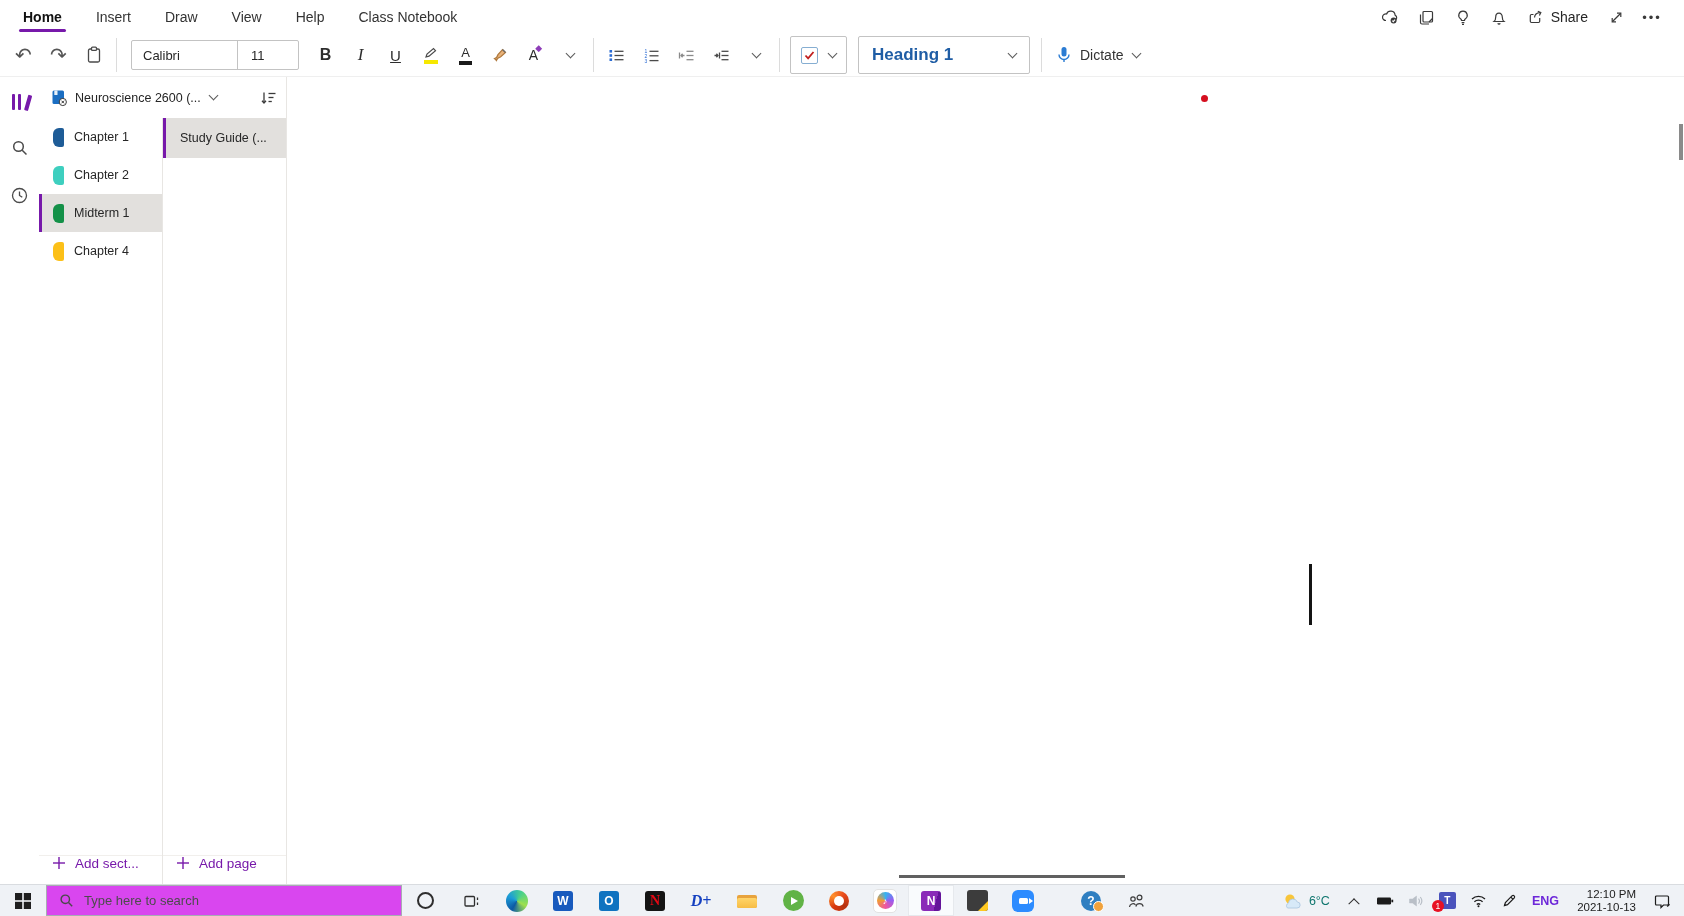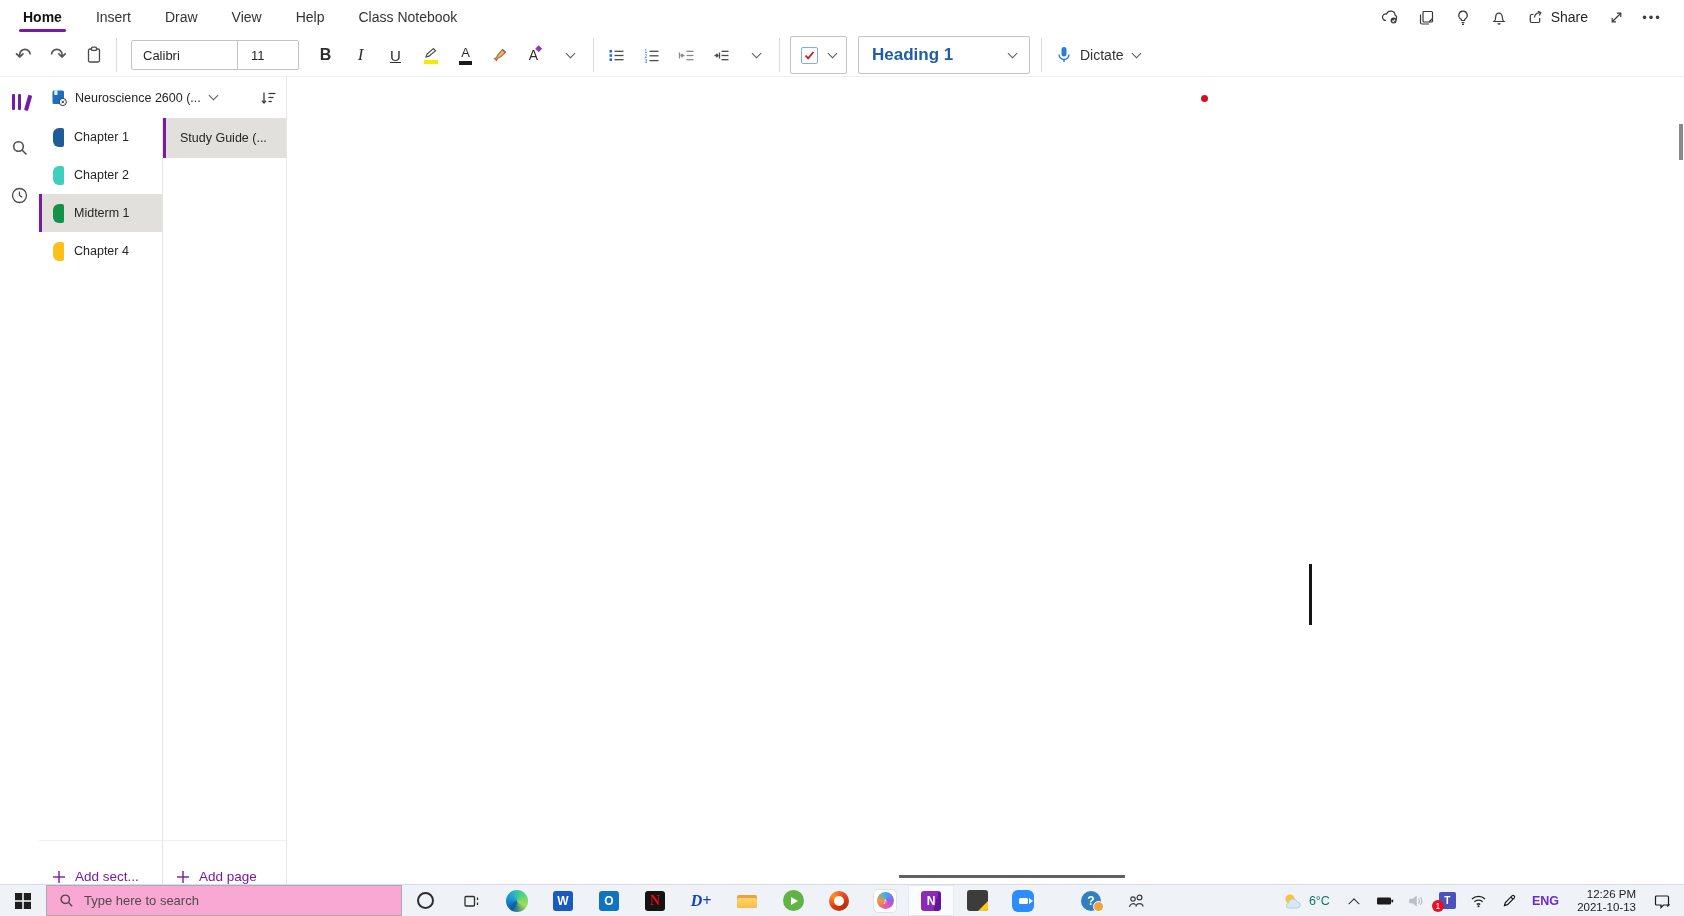--- a/index.html
+++ b/index.html
@@ -57,33 +57,33 @@
   .columns { flex:1; display:flex; min-height:0; }
   .sections-col { width:123px; display:flex; flex-direction:column; }
   .pages-col { width:124px; border-left:1px solid #e8e6e3; display:flex; flex-direction:column; }
   .sec-row { height:38px; flex:none; display:flex; align-items:center; gap:10px; padding-left:14px; font-size:12.5px; position:relative; }
   .sec-row.selected { background:#e2e0dd; }
   .sec-row.selected::before { content:""; position:absolute; left:0; top:0; bottom:0; width:3px; background:var(--accent); }
   .book { width:11px; height:19px; border-radius:6px 2px 2px 6px; flex:none; }
   .page-row { height:40px; flex:none; display:flex; align-items:center; padding-left:17px; font-size:12.5px; position:relative; }
   .page-row.selected { background:#e2e0dd; }
   .page-row.selected::before { content:""; position:absolute; left:0; top:0; bottom:0; width:3px; background:var(--accent); }
-  .add-btn { margin-top:auto; height:44px; flex:none; display:flex; align-items:flex-end; gap:9px; padding-left:13px; color:var(--accent); font-size:13.5px; border-top:1px solid #f1efec; }
+  .add-btn { margin-top:auto; height:29px; flex:none; display:flex; align-items:flex-start; gap:9px; padding-left:13px; color:var(--accent); font-size:13.5px; border-top:1px solid #f1efec; }
 
   .canvas { flex:1; position:relative; border-left:1px solid #e8e6e3; background:#fff; }
   .ink-dot { position:absolute; left:914px; top:18px; width:7px; height:7px; border-radius:50%; }
   .caret { position:absolute; left:1022px; top:487px; width:3px; height:61px; background:#141414; }
   .hthumb { position:absolute; left:612px; bottom:6px; width:226px; height:3px; background:#606060; }
   .vthumb { position:absolute; right:1px; top:47px; width:4px; height:36px; background:#8a8a8a; }
 
   
   .taskbar { height:32px; background:#eff2f6; border-top:1px solid #d9dce0; display:flex; align-items:stretch; }
   .tb-cell { width:46px; flex:none; display:flex; align-items:center; justify-content:center; }
   .cell-active { background:#f9fbfd; box-shadow:inset 0 0 0 1px #e6e9ed; }
-  .search-box { width:356px; flex:none; background:#f9a8d4; border:1px solid #a8acb3; display:flex; align-items:center; gap:10px; padding:0 12px;justify-content:flex-end; }
+  .search-box { width:356px; flex:none; background:#d946ef; border:1px solid #a8acb3; display:flex; align-items:center; gap:10px; padding:0 12px;justify-content:flex-end; }
   .search-box input { border:none; outline:none; width:100%; background:transparent; font-size:13px; color:#333; font-family:inherit; }
   .search-box input::placeholder { color:#4c4c4c; opacity:1; }
   .cortana { width:17px; height:17px; border:2px solid #2e2e2e; border-radius:50%; }
   .edge-ic { width:22px; height:22px; border-radius:50%; background:conic-gradient(from 210deg,#0c59a4,#1c9cd8,#49d18b,#9fe04d,#0c59a4); }
   .sq { width:20px; height:20px; border-radius:3px; color:#fff; font-weight:bold; font-size:12px; display:flex; align-items:center; justify-content:center; }
   .word-ic { background:#185abd; }
   .outlook-ic { background:#1073c0; }
   .netflix-ic { background:#141414; color:#e50914; font-family:"Liberation Serif",serif; font-size:14px; }
   .disney-ic { font-family:"Liberation Serif",serif; font-style:italic; font-weight:bold; color:#1440c0; font-size:16px; }
   .folder { width:20px; height:15px; position:relative; }
@@ -533,21 +533,21 @@
         </svg>
     </div>
     <div class="tray-cell">
       <svg width="15" height="15" viewBox="0 0 15 15" fill="none" stroke="#1c1c1c" stroke-width="1.2">
           <path d="M2.5 12.5 l.9-3 6.8-6.8 a1.5 1.5 0 0 1 2.1 2.1 l-6.8 6.8 -3 .9z"></path>
           <path d="M8.8 4.1 l2.1 2.1"></path>
         </svg>
     </div>
     <div class="eng">ENG</div>
     <div class="clockcell">
-      <span>12:26 PM</span>
+      <span>12:10 PM</span>
       <span>2021-10-13</span>
     </div>
     <div class="action">
       <svg width="17" height="16" viewBox="0 0 17 16" fill="none" stroke="#1c1c1c" stroke-width="1.2">
           <path d="M2.5 3 h11 a1 1 0 0 1 1 1 v7 a1 1 0 0 1 -1 1 h-4 l-2.5 2.5 V12 h-4.5 a1 1 0 0 1 -1 -1 V4 a1 1 0 0 1 1 -1z"></path>
           <path d="M13.2 13.5 l2.3-2.3" stroke-width="1.4"></path>
         </svg>
     </div>
   </div>
 </div>

